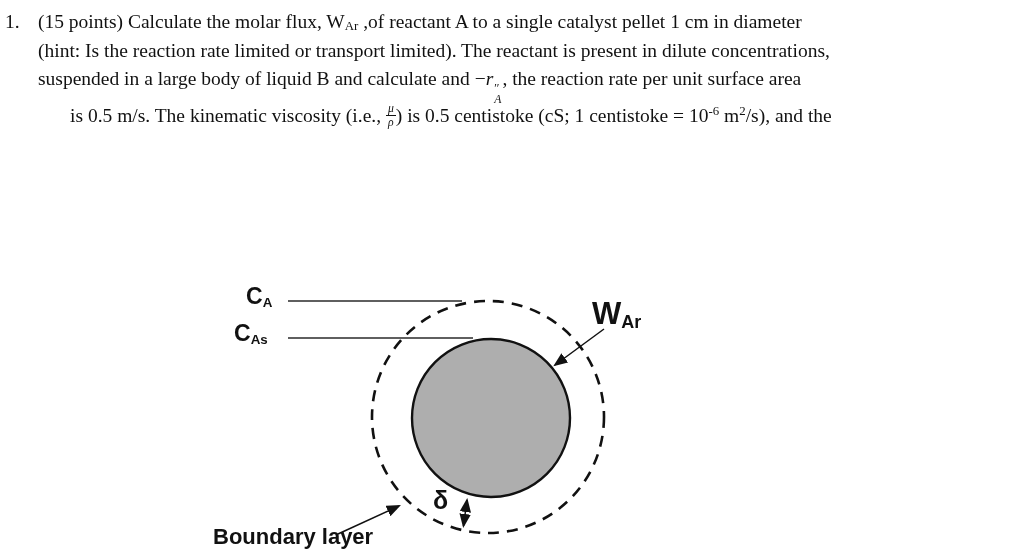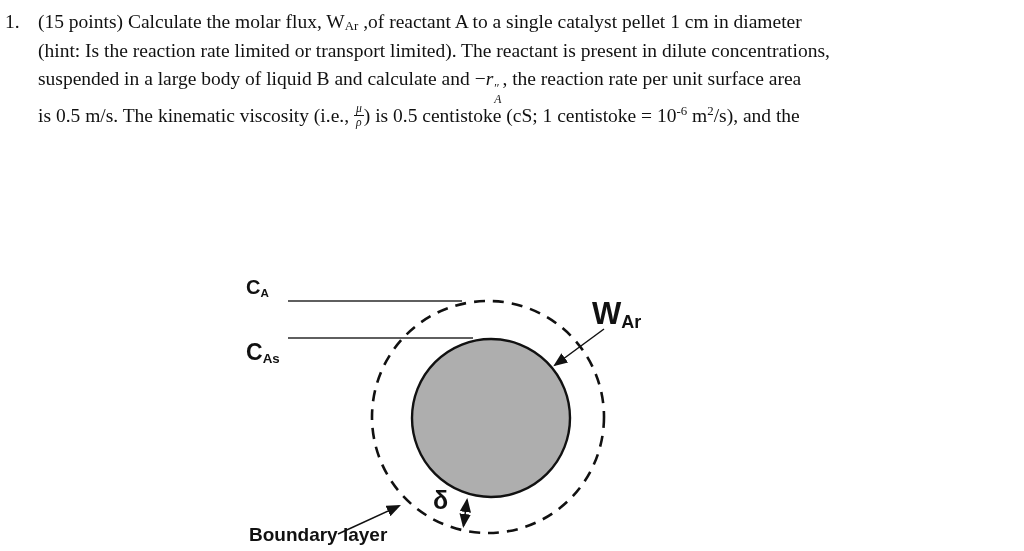--- a/index.html
+++ b/index.html
@@ -29,20 +29,21 @@
   .problem-lines { flex: 1 1 auto; font-family: Liberation Serif, serif; }
   .line {
     font-size: 19.5px;
     line-height: 28.6px;
     height: 28.6px;
     white-space: nowrap;
   }
   .line.tall {
     height: 44px;
     line-height: 44px;
+    margin-left: 32px;
   }
   .sup { font-size: 0.66em; position: relative; top: -0.5em; }
   .sub { font-size: 0.66em; position: relative; top: 0.18em; }
   .i   { font-style: italic; }
   .stack {
     display: inline-flex; flex-direction: column; align-items: flex-start;
     vertical-align: -0.55em; font-size: 0.6em; line-height: 1.0;
     margin: 0 1px;
   }
   .stack .s-sub { font-style: italic; }
@@ -56,25 +57,25 @@
   
   .diagram-svg { position: absolute; left: 0; top: 0; }
   .dlabel {
     position: absolute;
     font-family: "Liberation Sans", sans-serif;
     font-weight: 600;
     color: #111;
     white-space: nowrap;
   }
   .dlabel .sub { font-size: 0.58em; top: 0.22em; }
-  #ca-label   { left: 246px; top: 276px; font-size: 20px; }
-  #cas-label  { left: 246px; top: 320px; font-size: 23px; margin-top: 19px; }
+  #ca-label   { left: 246px; top: 283px; font-size: 23px; }
+  #cas-label  { left: 234px; top: 320px; font-size: 23px; }
   #war-label  { left: 592px; top: 296px; font-size: 31px; }
   #delta-label    { left: 433px; top: 486px; font-size: 25px; }
-  #boundary-label { left: 213px; top: 524px; font-size: 19px; margin-left: 36px; }
+  #boundary-label { left: 213px; top: 524px; font-size: 22px; }
 </style>
 </head>
 <body>
 
 <div class="problem">
   <div class="problem-row">
     <div class="problem-number">1.</div>
     <div class="problem-lines">
       <div class="line"><span>(15 points) Calculate the molar flux, W</span><span class="sub">Ar</span><span> ,of reactant A to a single catalyst pellet 1 cm in diameter</span></div>
       <div class="line"><span>(hint: Is the reaction rate limited or transport limited). The reactant is present in dilute concentrations,</span></div>

